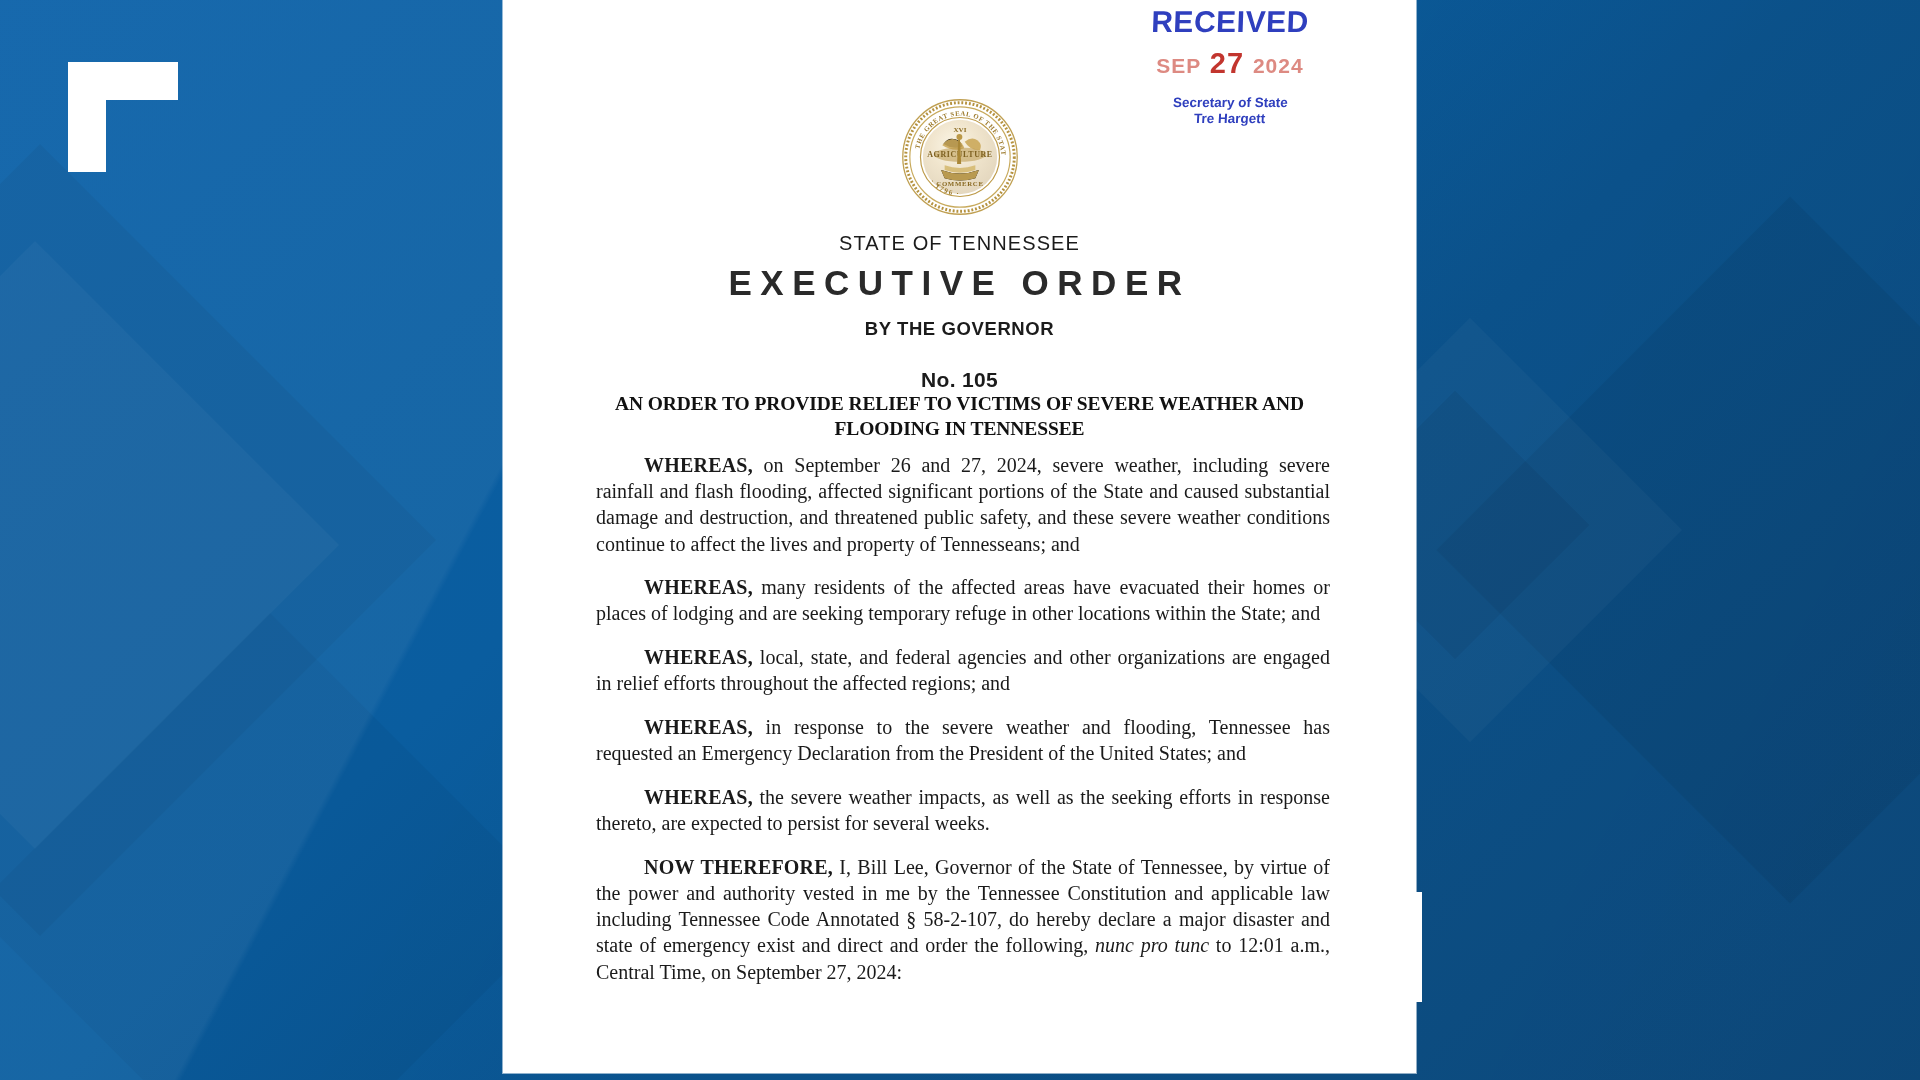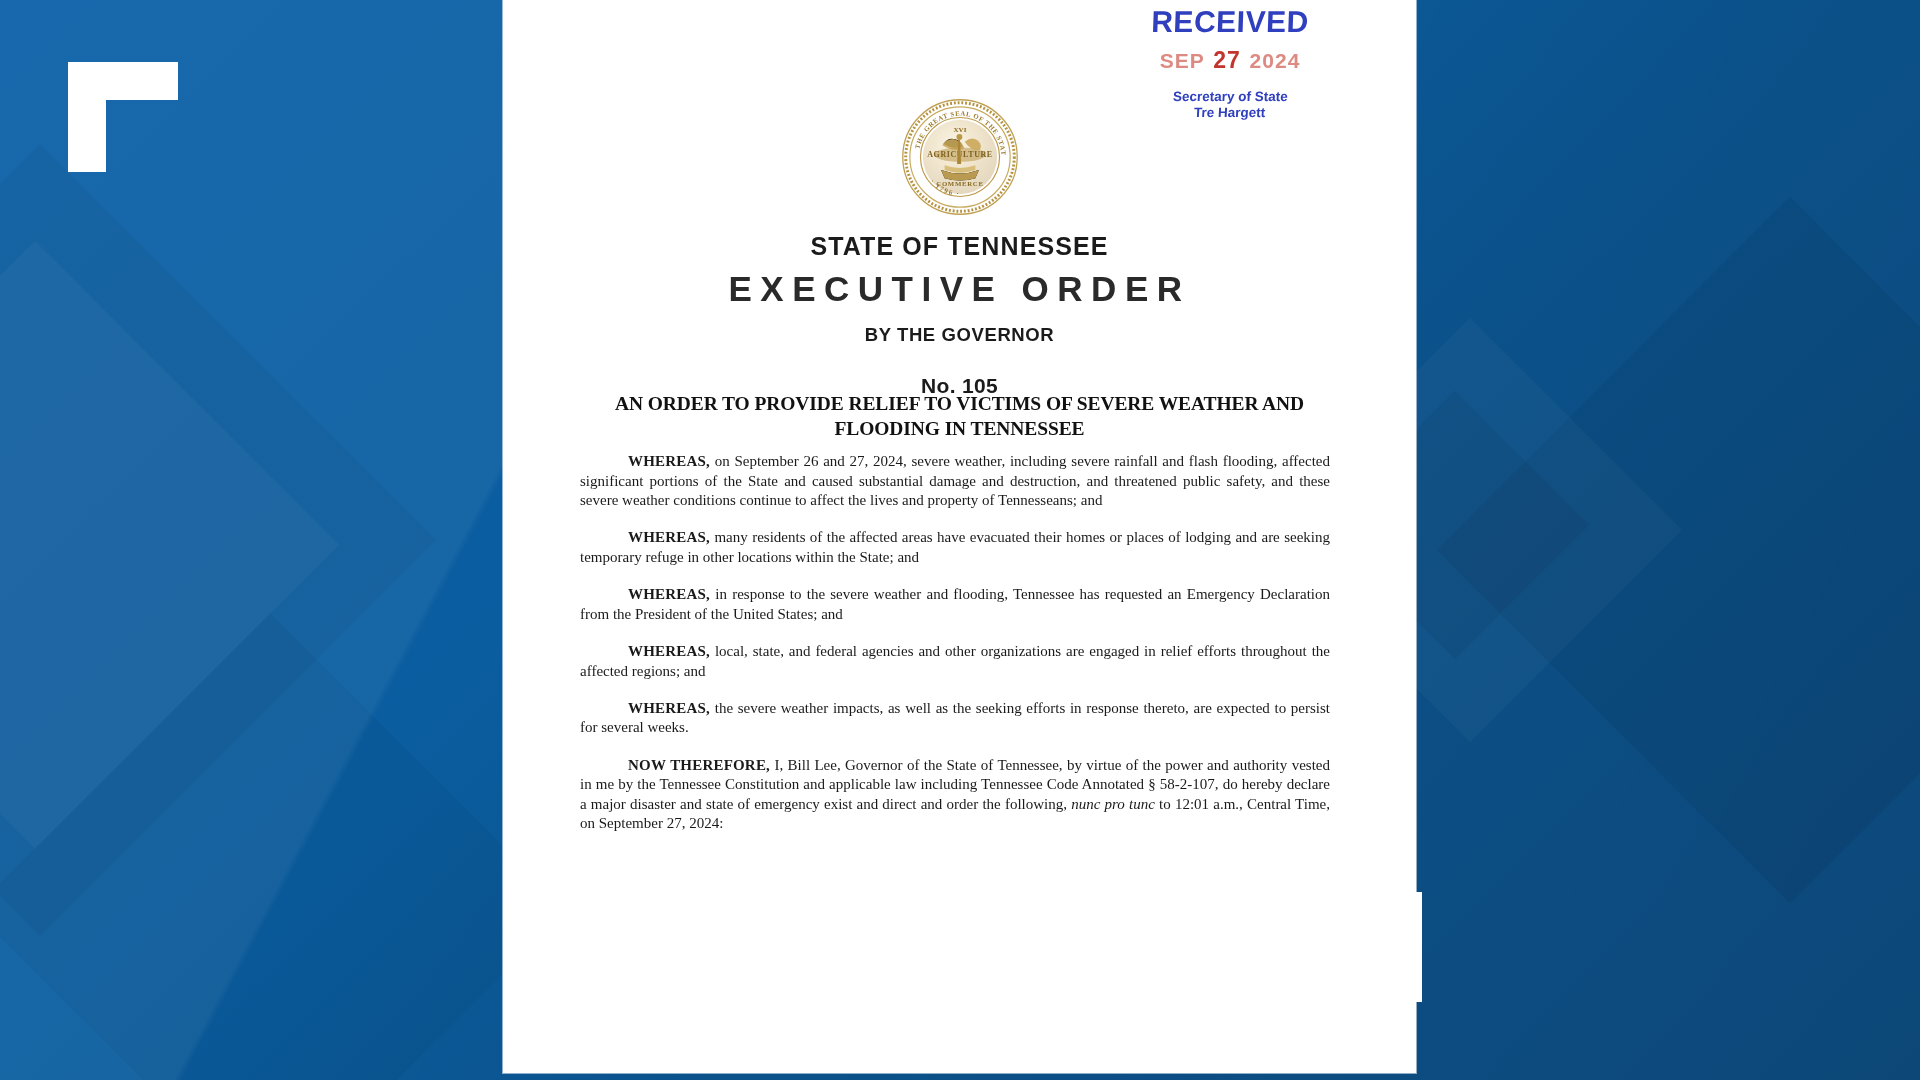--- a/index.html
+++ b/index.html
@@ -129,21 +129,21 @@
     margin-top: 11px;
     font-size: 21px;
     font-weight: 600;
     letter-spacing: 1px;
     color: #dd8a82;
     line-height: 1;
   }
   .stamp-date .day {
     color: #c2352e;
     font-weight: 700;
-    font-size: 23px;
+    font-size: 29px;
     padding: 0 2px;
   }
   .stamp-office {
     margin-top: 17px;
     font-size: 13.5px;
     font-weight: 700;
     color: #2f3fbe;
     line-height: 1.18;
     transform: skewX(-3deg);
   }
@@ -161,22 +161,22 @@
   
   .hdr {
     position: absolute;
     left: 0; right: 0;
     top: 232px;
     text-align: center;
     font-family: "Liberation Sans", sans-serif;
     color: #1b1b1b;
   }
   .state-line {
-    font-size: 25px;
-    font-weight: 700;
+    font-size: 20px;
+    font-weight: 400;
     letter-spacing: 1.1px;
   }
   .eo-line {
     margin-top: 8px;
     font-size: 35px;
     font-weight: 700;
     letter-spacing: 8.5px;
     color: #2a2a2a;
   }
   .gov-line {
@@ -201,25 +201,25 @@
     font-weight: 700;
     font-size: 19.5px;
     line-height: 1.28;
     letter-spacing: -0.1px;
     color: #111;
   }
 
   
   .body {
     position: absolute;
-    left: 77px;
+    left: 93px;
     right: 86px;
     top: 452px;
     font-family: "Liberation Serif", serif;
-    font-size: 15px;
+    font-size: 20px;
     line-height: 1.31;
     color: #1a1a1a;
     text-align: justify;
     text-justify: inter-word;
   }
   .para {
     text-indent: 48px;
     margin-bottom: 17.5px;
   }
   .para:last-child { margin-bottom: 0; }
@@ -321,24 +321,24 @@
     <div class="order-title">AN ORDER TO PROVIDE RELIEF TO VICTIMS OF SEVERE WEATHER AND FLOODING IN TENNESSEE</div>
 
     <div class="body">
       <div class="para">
         <span class="lead">WHEREAS,</span><span> on September 26 and 27, 2024, severe weather, including severe rainfall and flash flooding, affected significant portions of the State and caused substantial damage and destruction, and threatened public safety, and these severe weather conditions continue to affect the lives and property of Tennesseans; and</span>
       </div>
       <div class="para">
         <span class="lead">WHEREAS,</span><span> many residents of the affected areas have evacuated their homes or places of lodging and are seeking temporary refuge in other locations within the State; and</span>
       </div>
       <div class="para">
+        <span class="lead">WHEREAS,</span><span> local, state, and federal agencies and other organizations are engaged in relief efforts throughout the affected regions; and</span>
+      </div>
+      <div class="para">
         <span class="lead">WHEREAS,</span><span> in response to the severe weather and flooding, Tennessee has requested an Emergency Declaration from the President of the United States; and</span>
-      </div>
-      <div class="para">
-        <span class="lead">WHEREAS,</span><span> local, state, and federal agencies and other organizations are engaged in relief efforts throughout the affected regions; and</span>
       </div>
       <div class="para">
         <span class="lead">WHEREAS,</span><span> the severe weather impacts, as well as the seeking efforts in response thereto, are expected to persist for several weeks.</span>
       </div>
       <div class="para">
         <span class="lead">NOW THEREFORE,</span><span> I, Bill Lee, Governor of the State of Tennessee, by virtue of the power and authority vested in me by the Tennessee Constitution and applicable law including Tennessee Code Annotated § 58-2-107, do hereby declare a major disaster and state of emergency exist and direct and order the following, </span><span class="ital">nunc pro tunc</span><span> to 12:01 a.m., Central Time, on September 27, 2024:</span>
       </div>
     </div>
 
   </div>

